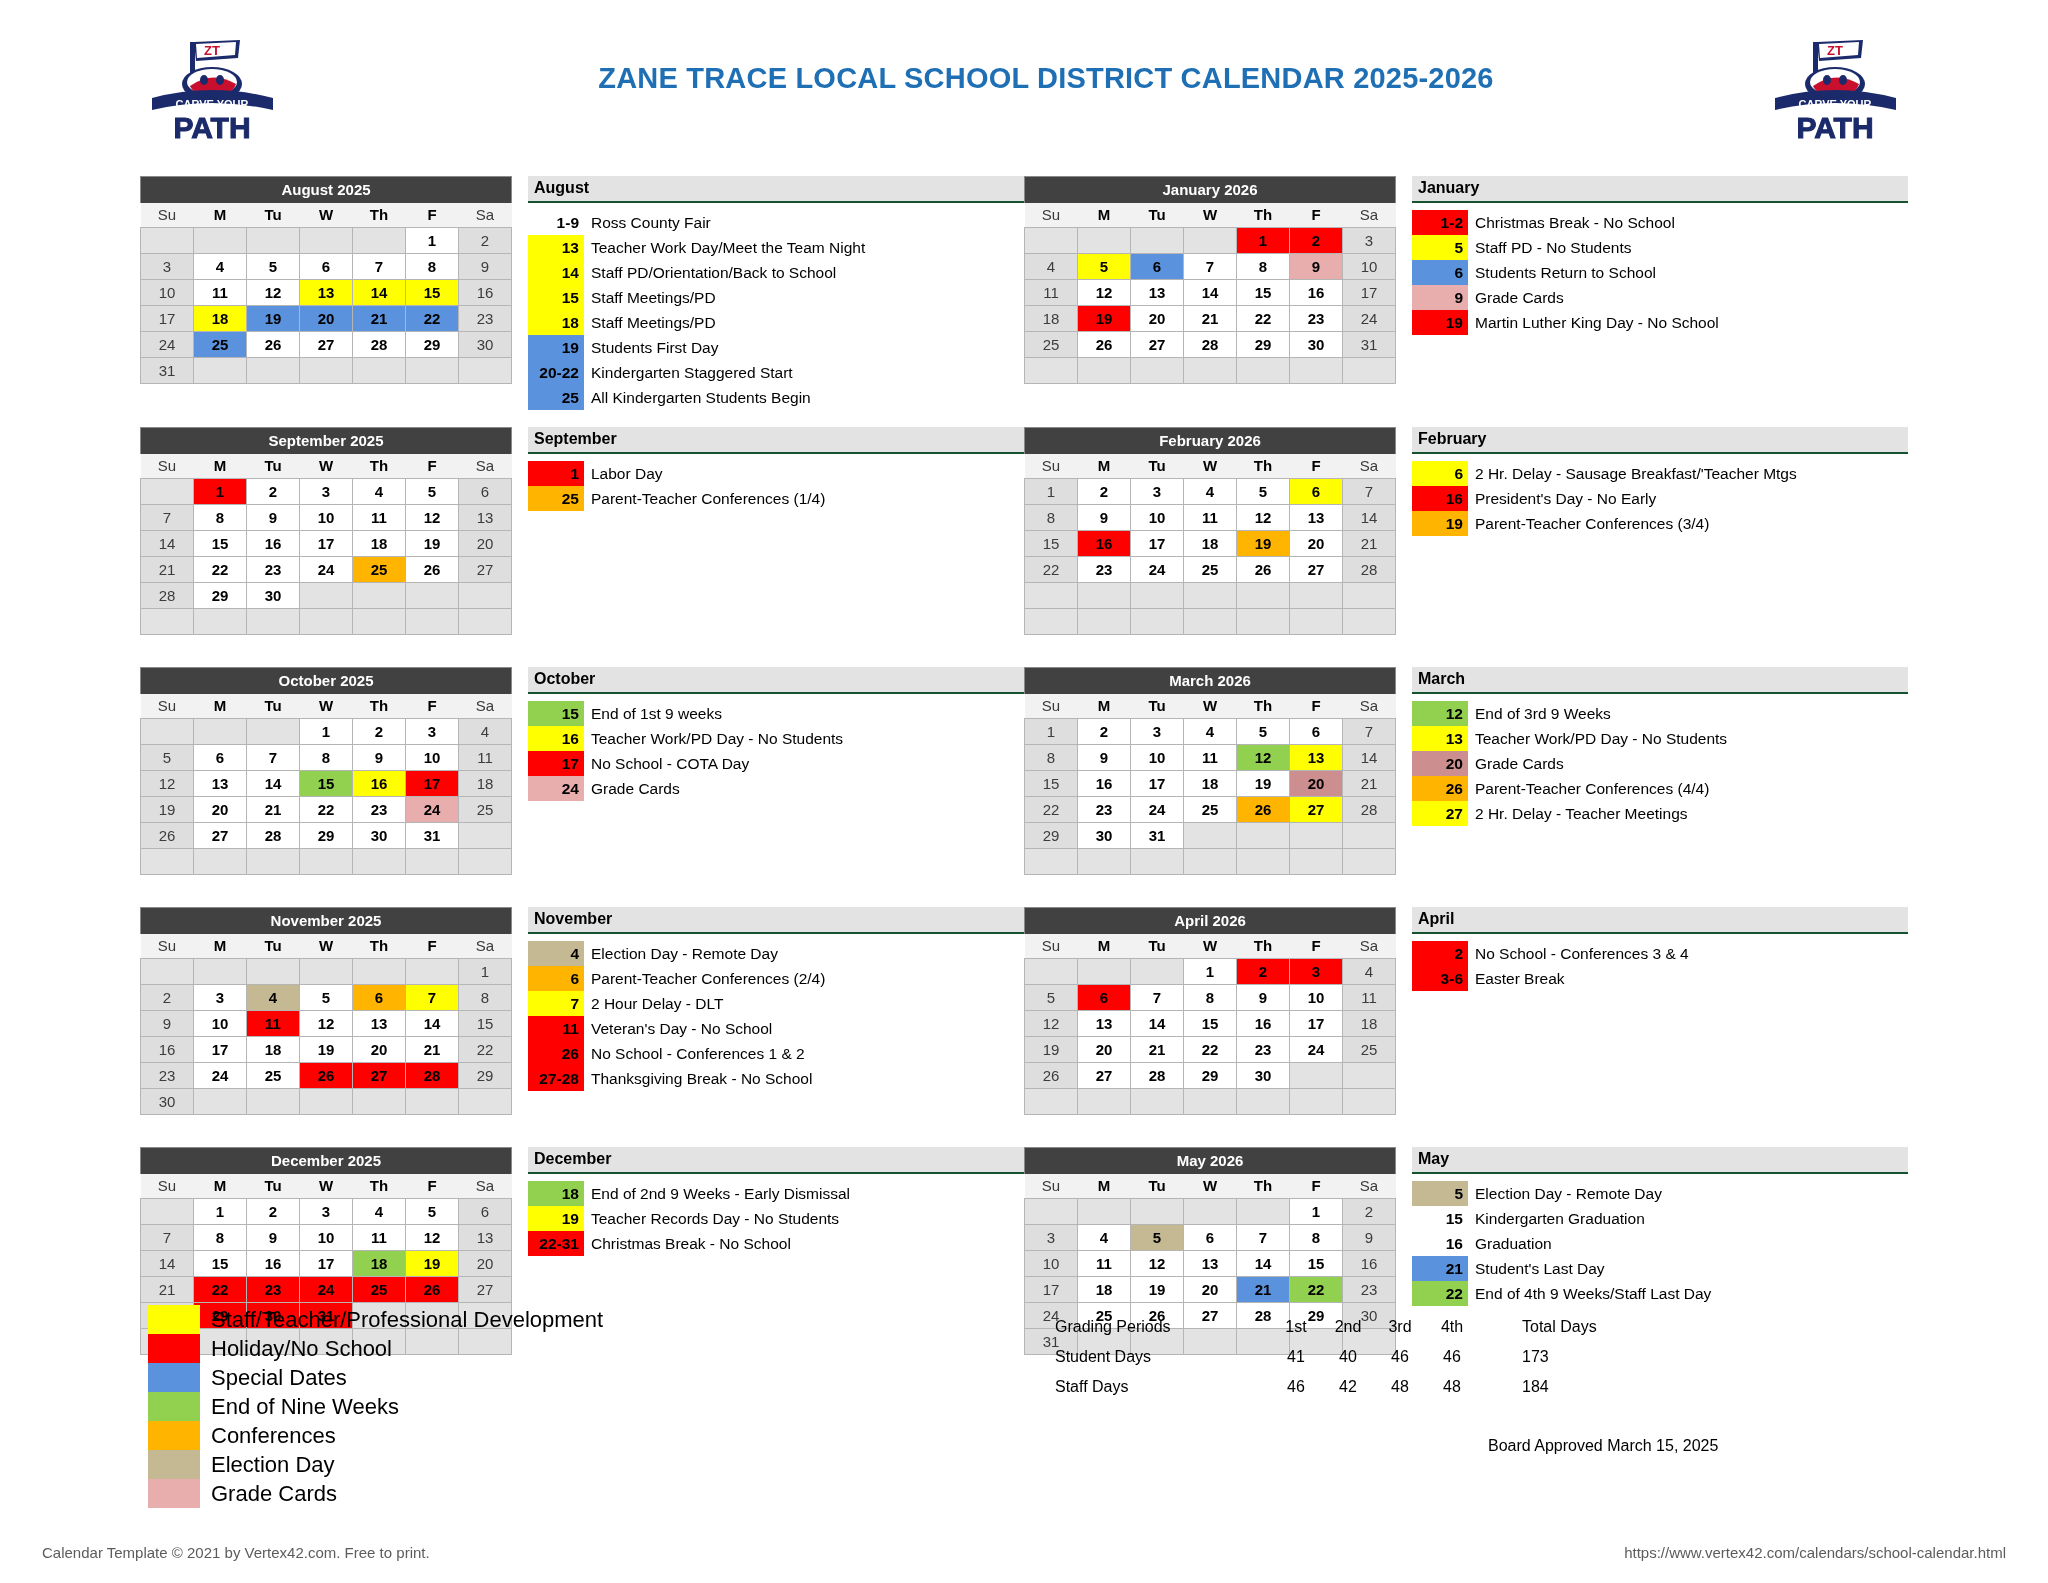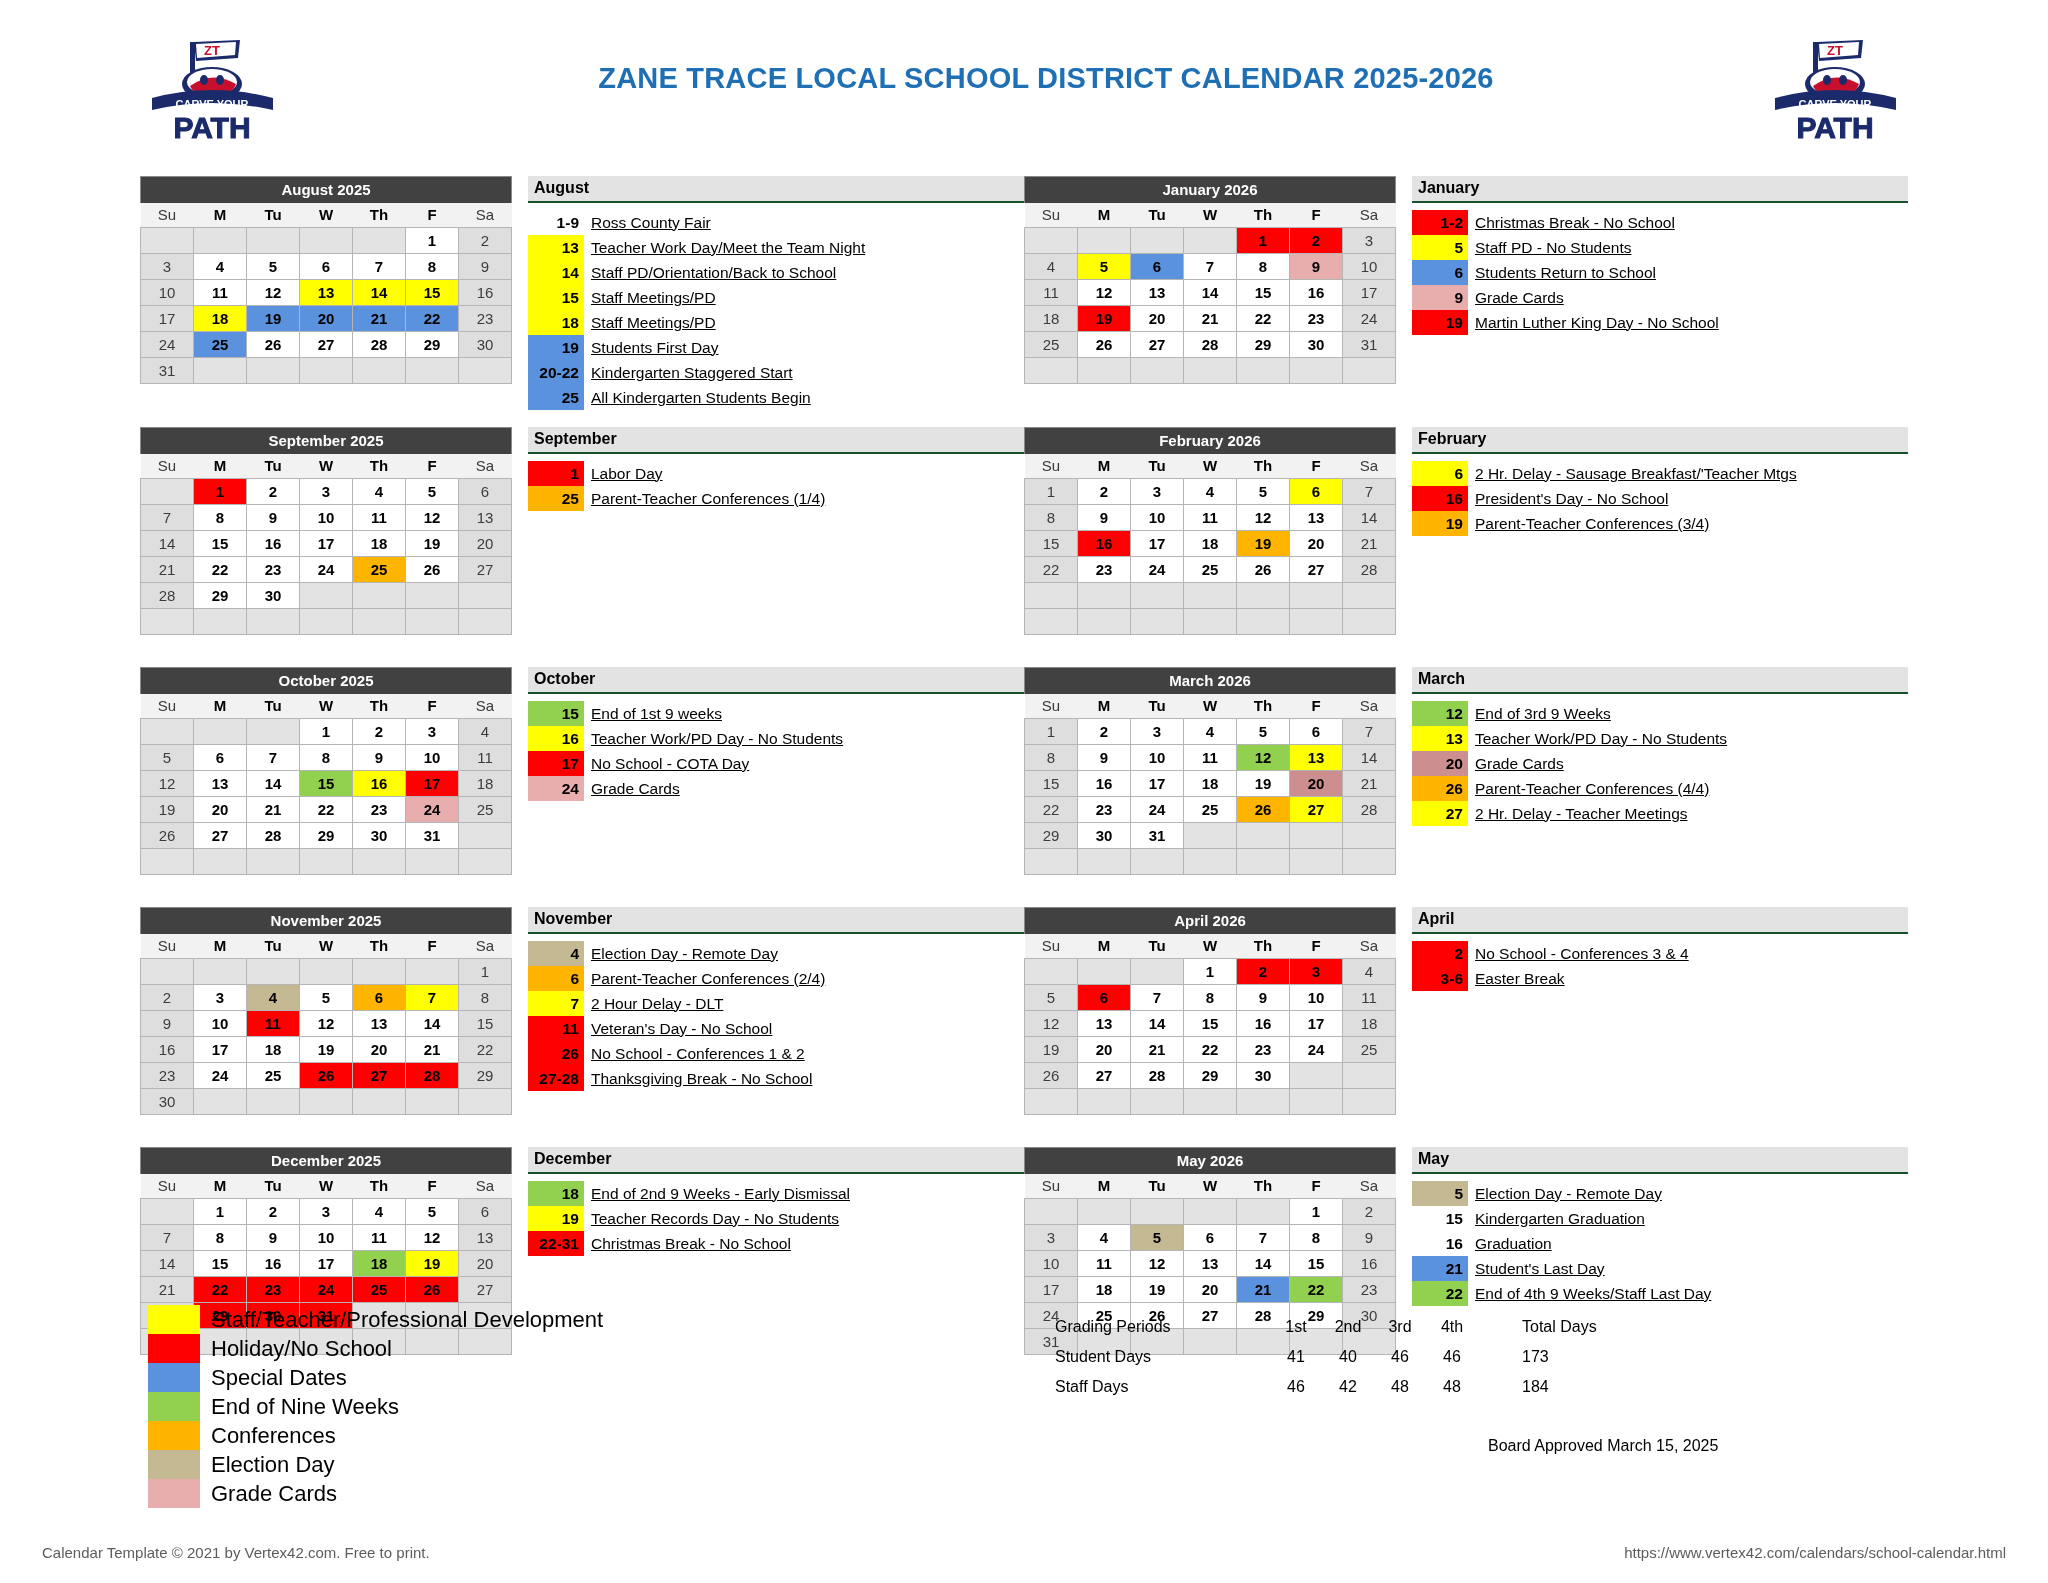--- a/index.html
+++ b/index.html
@@ -92,21 +92,20 @@
   .ev-date {
     width: 56px; flex: 0 0 56px;
     font-size: 15.5px; font-weight: bold;
     text-align: right; padding-right: 5px;
     display:flex; align-items:center; justify-content:flex-end;
   }
   .ev-text {
     font-size: 15.5px; padding-left: 7px;
     display:flex; align-items:center;
     white-space: nowrap;
-    text-decoration: underline;
   }
   .k-yellow { background: #ffff00; }
   .k-red    { background: #ff0000; }
   .k-blue   { background: #5b92dd; }
   .k-green  { background: #92d050; }
   .k-orange { background: #ffb400; }
   .k-tan    { background: #c5b994; }
   .k-pink   { background: #e8adad; }
   .k-pink2  { background: #cc8e8e; }
   .k-none   { background: transparent; }
@@ -1067,21 +1066,21 @@
           </div>
           <div class="month-block mh-b">
             <div class="ev-head">February</div>
             <div class="ev-list">
               <div class="ev-row">
                 <div class="ev-date k-yellow">6</div>
                 <div class="ev-text">2 Hr. Delay - Sausage Breakfast/'Teacher Mtgs</div>
               </div>
               <div class="ev-row">
                 <div class="ev-date k-red">16</div>
-                <div class="ev-text">President's Day - No School</div>
+                <div class="ev-text">President's Day - No Early</div>
               </div>
               <div class="ev-row">
                 <div class="ev-date k-orange">19</div>
                 <div class="ev-text">Parent-Teacher Conferences (3/4)</div>
               </div>
             </div>
           </div>
           <div class="month-block mh-b">
             <div class="ev-head">March</div>
             <div class="ev-list">

